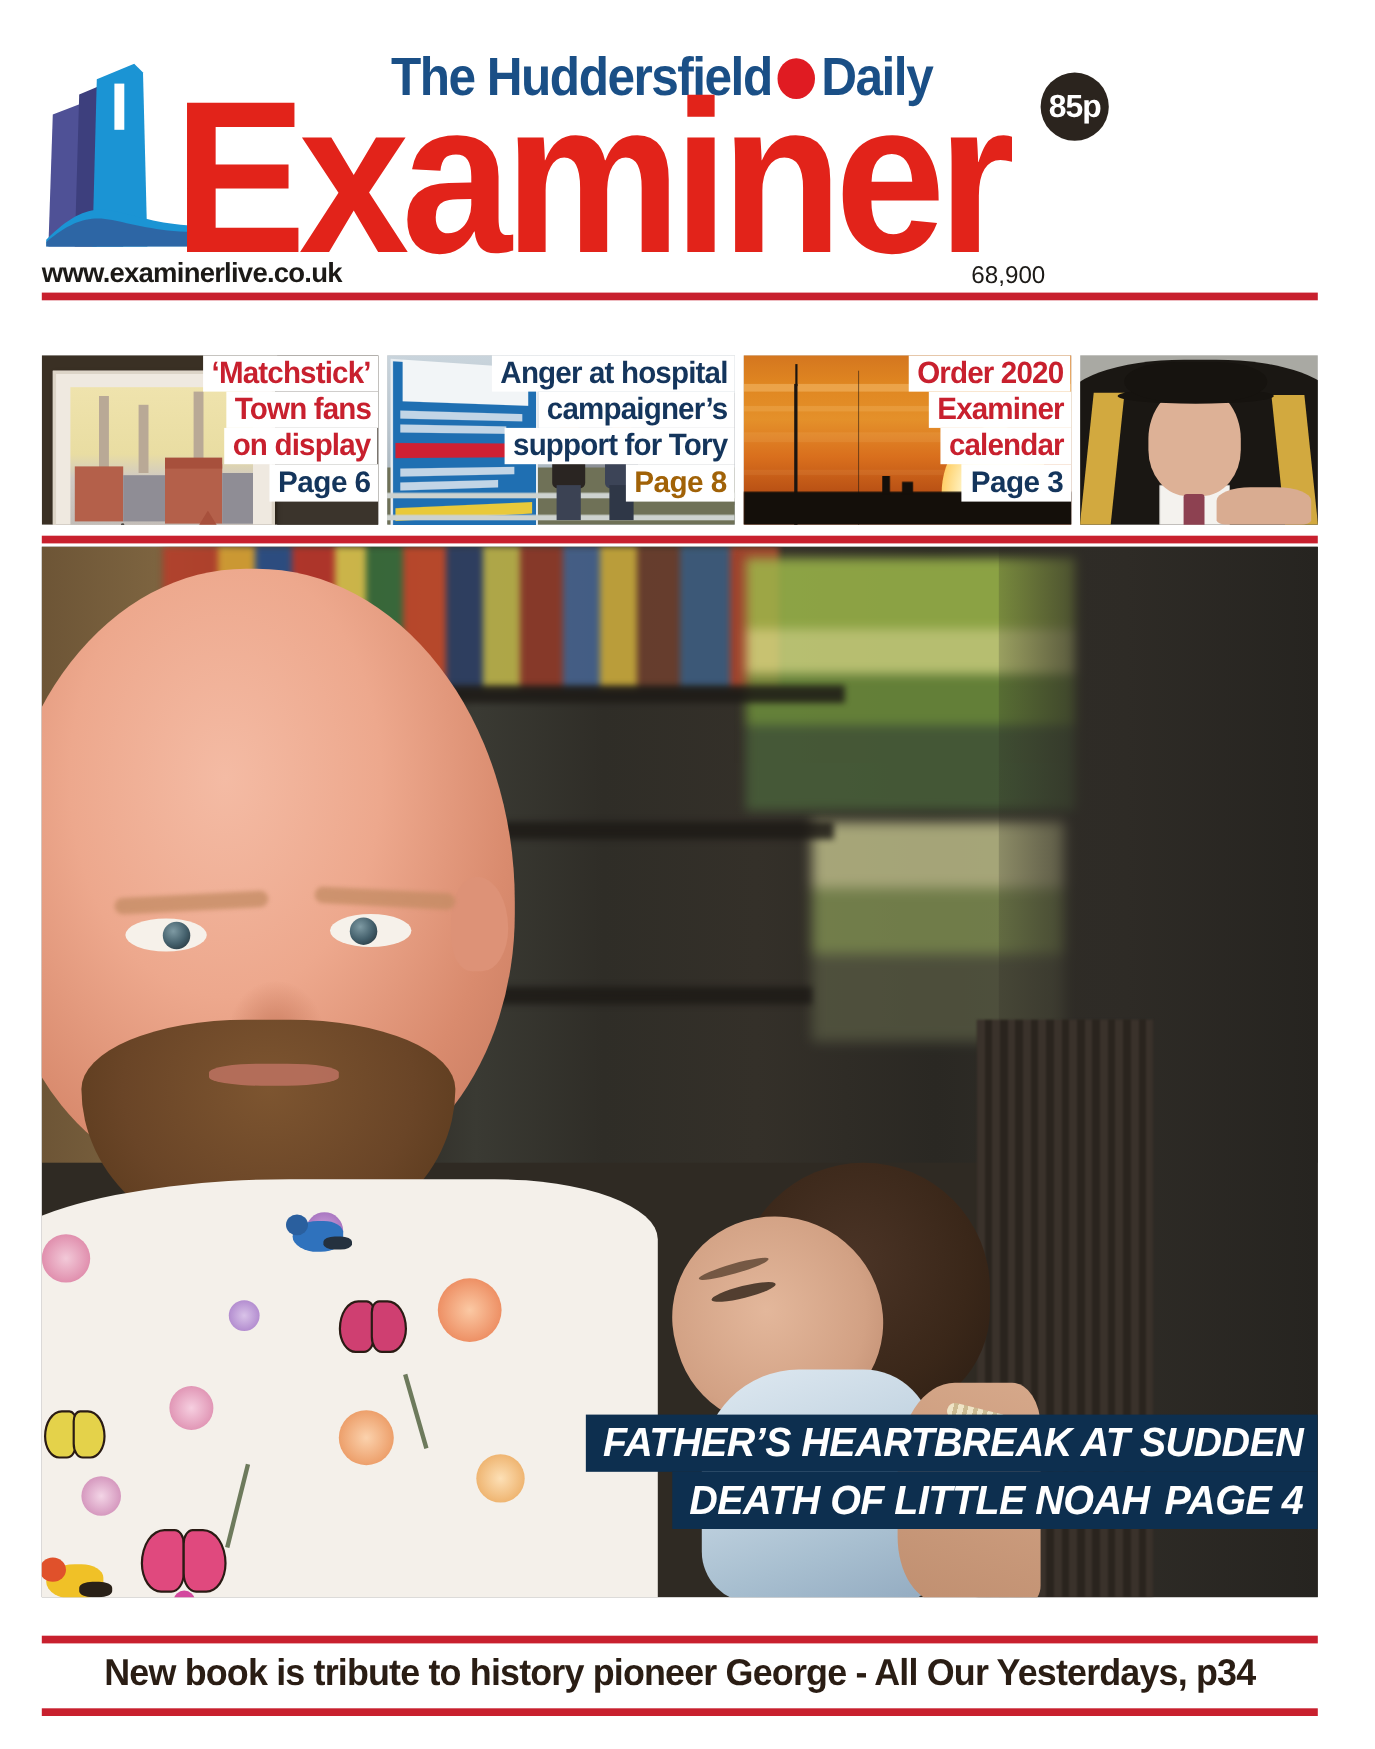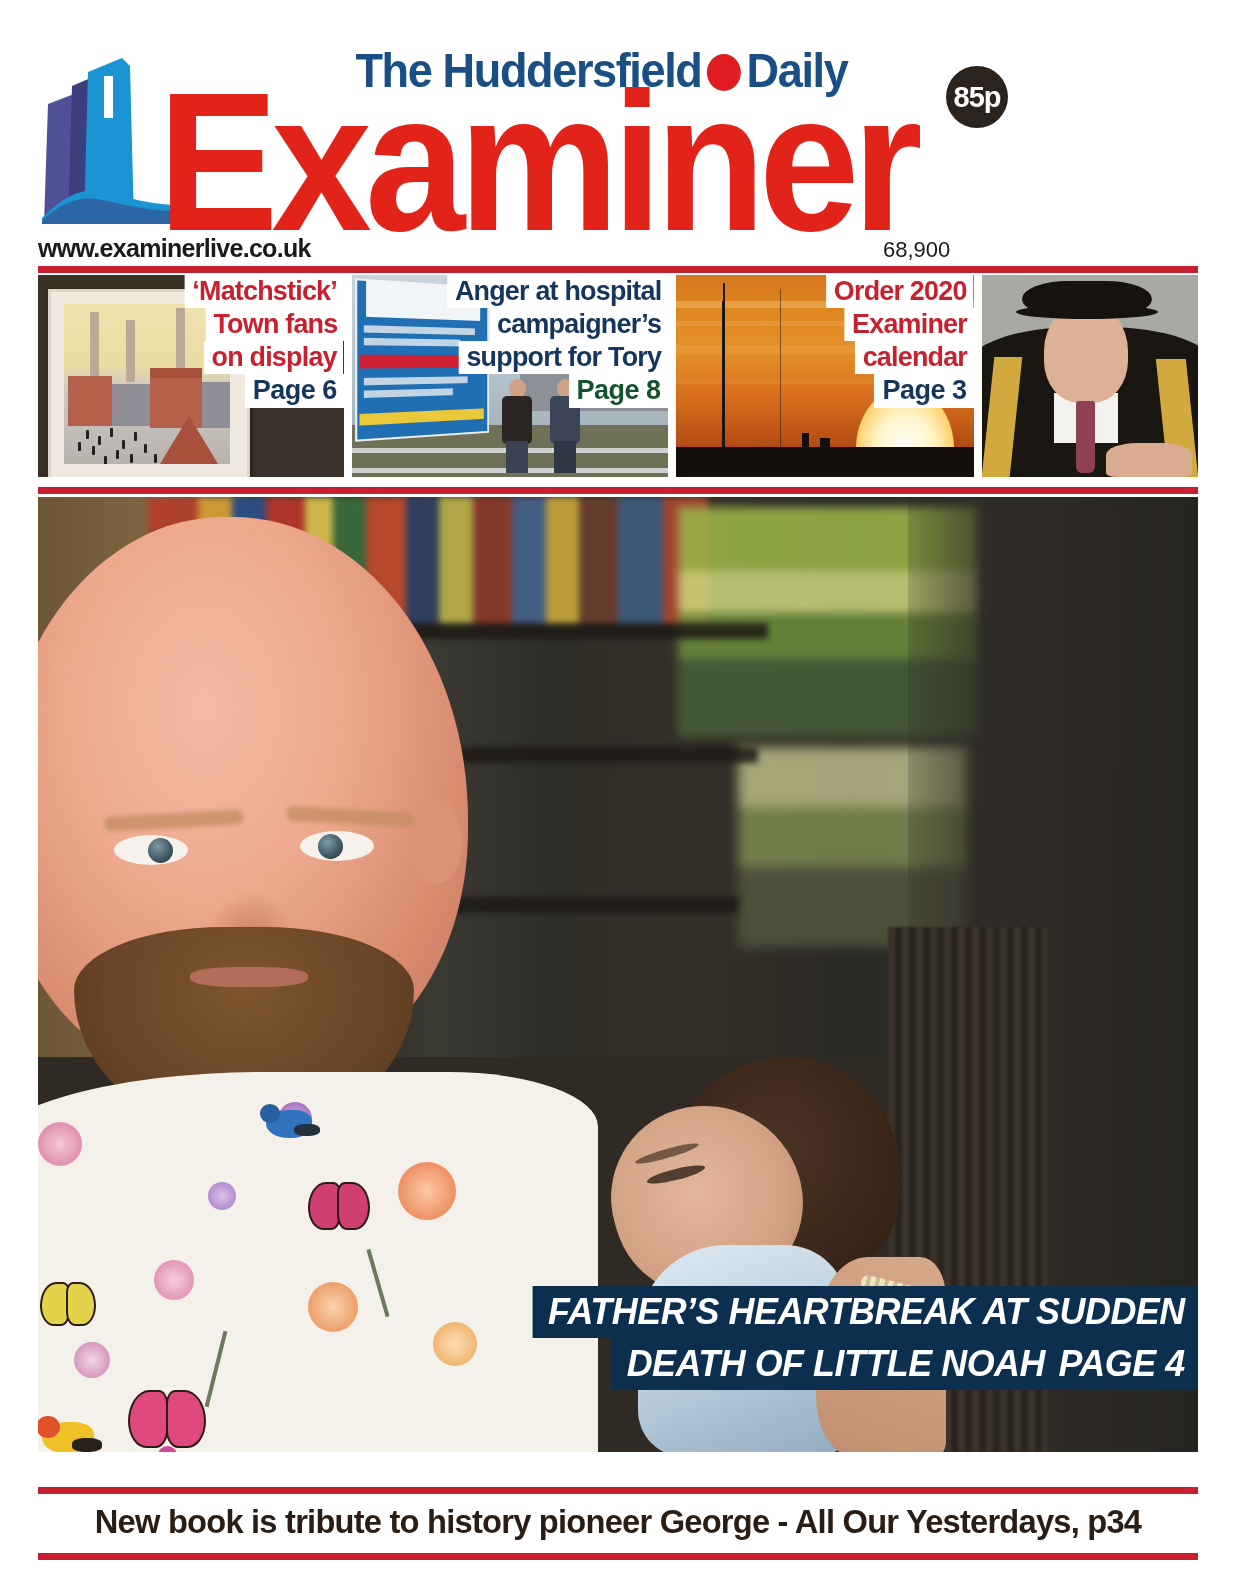--- a/index.html
+++ b/index.html
@@ -128,20 +128,21 @@
     position: absolute;
     left: 38px; top: 275px;
     width: 1160px; height: 202px;
     display: flex;
     gap: 8px;
   }
   .teaser {
     position: relative;
     overflow: hidden;
     background: #cfcfcf;
+    margin-top: 48px;
   }
   .teaser.t1 { width: 308px; }
   .teaser.t2 { width: 318px; }
   .teaser.t3 { width: 300px; }
   .teaser.t4 { width: 218px; }
 
   .teaser-caption {
     position: absolute;
     right: 0; top: 0;
     text-align: right;
@@ -169,21 +170,21 @@
     font-weight: bold;
     font-size: 27px;
     line-height: 30px;
     letter-spacing: -0.5px;
     padding: 1px 7px 3px 8px;
     white-space: nowrap;
     float: right;
     clear: both;
     color: #14355c;
   }
-  .cap-page.red { color: #14532d; }
+  .cap-page.red { color: #a16207; }
 
   
   .art { position: absolute; inset: 0; }
 
   
   .t1-bg { position:absolute; inset:0; background:#3a3024; }
   .t1-frame {
     position:absolute; left:10px; top:14px; width:196px; height:186px;
     background:#efe9e0; border:3px solid #dcd4c7; box-shadow:2px 2px 5px rgba(0,0,0,.4);
   }

